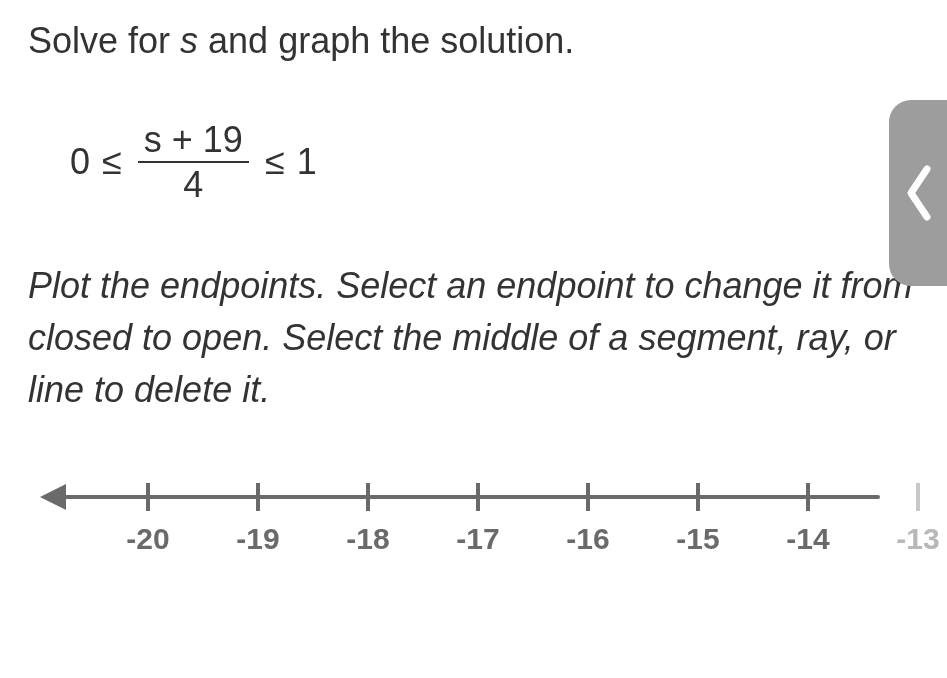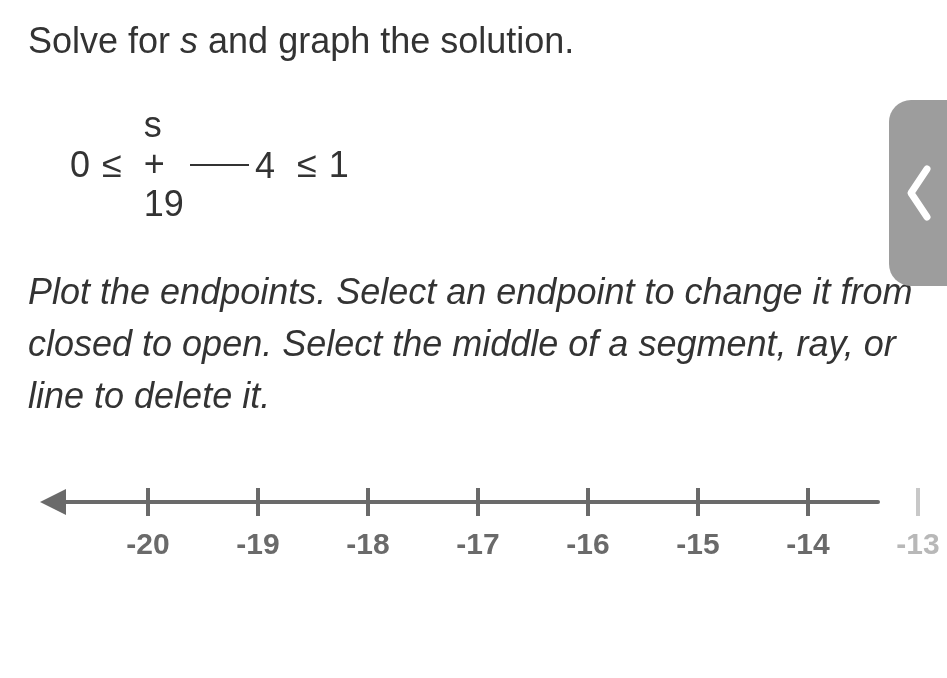--- a/index.html
+++ b/index.html
@@ -31,23 +31,23 @@
     display: flex;
     align-items: center;
     font-family: Verdana, Geneva, sans-serif;
     font-size: 36px;
   }
   .ineq-part {
     margin: 0 6px;
   }
   .fraction {
     display: inline-flex;
-    flex-direction: row;
+    flex-direction: column;
     align-items: center;
-    margin: 0 10px;
+    margin: 15px 10px;
     line-height: 1.1;
   }
   .fraction .num {
     padding: 0 6px 2px 6px;
   }
   .fraction .bar {
     width: 100%;
     border-top: 2.5px solid #333333;
   }
   .fraction .den {

